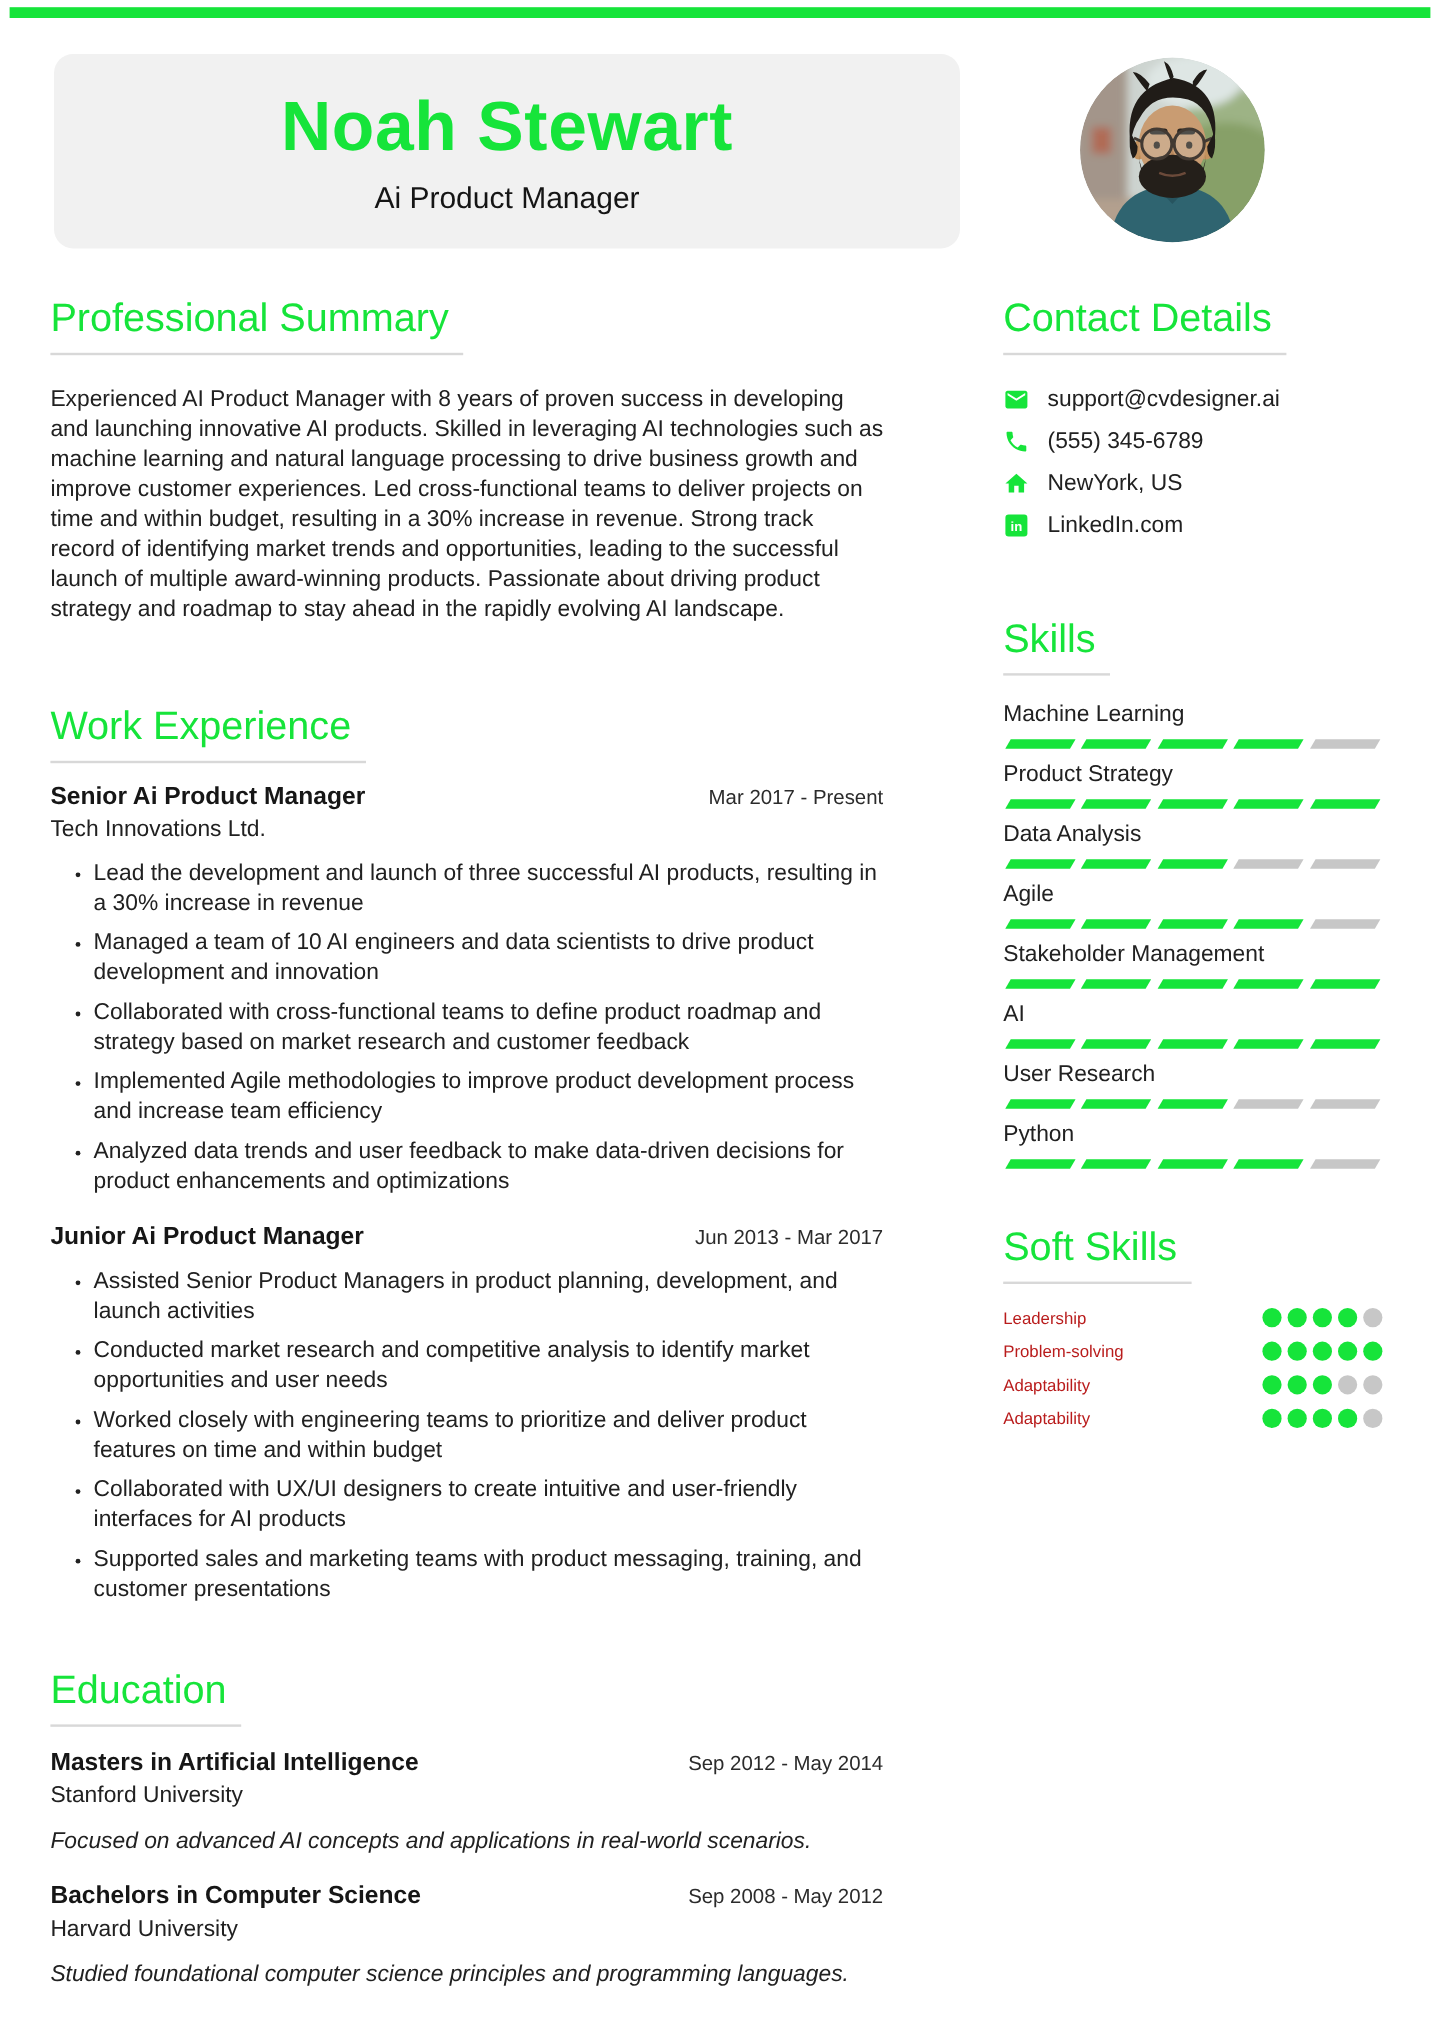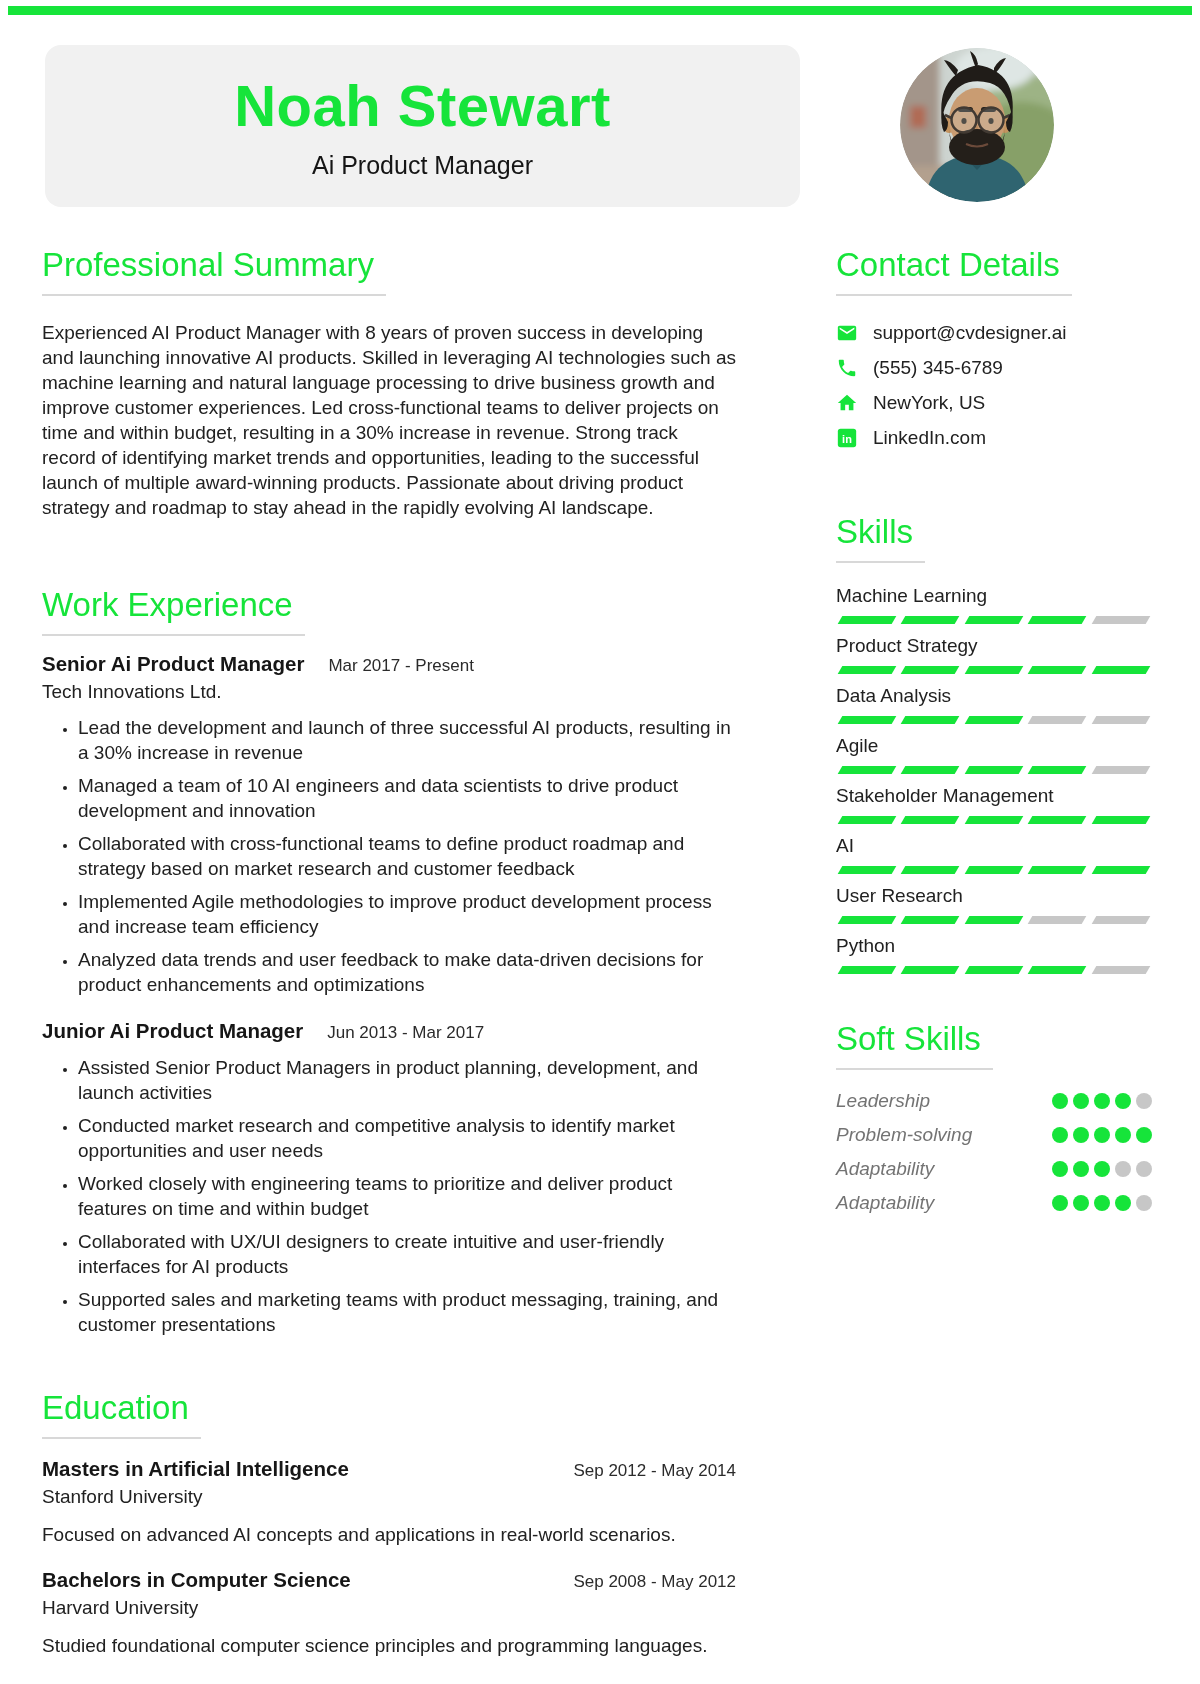--- a/index.html
+++ b/index.html
@@ -28,52 +28,52 @@
   h2.section {
     color:var(--accent); font-size:33px; font-weight:normal; margin:0;
     width:fit-content; padding:0 12px 10px 0; border-bottom:2px solid var(--underline);
   }
 
   
   .summary h2 { margin-top:36px; }
   .summary-text { margin:24px 0 0 0; font-size:19px; line-height:25px; color:#212121; }
 
   .work h2 { margin-top:66px; }
-  .job-head { display:flex; justify-content:flex-start; align-items:baseline; margin-top:16px;gap:24px; }
+  .job-head { display:flex; justify-content:space-between; align-items:baseline; margin-top:16px; }
   .job-title { font-size:20.5px; font-weight:bold; color:#161616; }
   .job-dates { font-size:17px; color:#2b2b2b; }
   .job-company { font-size:19px; margin-top:5px; color:#212121; }
   ul.bullets { margin:12px 0 0 0; padding-left:36px; }
   ul.bullets li { font-size:19px; line-height:25px; margin-bottom:8px; }
   ul.bullets li::marker { font-size:0.75em; }
   .job + .job .job-head { margin-top:22px; }
 
   .education h2 { margin-top:52px; }
   .degree-head { display:flex; justify-content:space-between; align-items:baseline; margin-top:18px; }
-  .degree-desc { margin:16px 0 0 0; font-size:19px; color:#212121; }
+  .degree-desc { margin:16px 0 0 0; font-size:19px; color:#212121;font-style:italic; }
   .degree + .degree .degree-head { margin-top:22px; }
 
   
   .contact h2 { margin-top:36px; }
   .contact-list { margin-top:26px; }
   .contact-item { display:flex; align-items:center; gap:15px; margin-bottom:13px; font-size:19px; color:#212121; }
   .contact-item .cicon { width:22px; height:22px; flex:0 0 22px; display:inline-flex; }
 
   .skills h2 { margin-top:64px; }
   .skills-list { margin-top:22px; }
   .skill { margin-bottom:11px; }
   .skill-name { font-size:19px; color:#212121; margin-bottom:9px; }
   .meter-bar { display:flex; gap:9px; height:8px; padding:0 4px; }
   .meter-bar .seg { flex:1; background:var(--muted); transform:skewX(-30deg); }
   .meter-bar .seg.on { background:var(--accent); }
 
   .soft h2 { margin-top:46px; }
   .soft-list { margin-top:20px; }
   .soft-row { display:flex; justify-content:space-between; align-items:center; margin-bottom:12px; }
-  .soft-name { font-size:19px; color:#737373;font-style:italic; }
+  .soft-name { font-size:14px; color:#b91c1c; }
   .meter-dots { display:flex; gap:5px; }
   .meter-dots .seg { width:16px; height:16px; border-radius:50%; background:var(--muted); }
   .meter-dots .seg.on { background:var(--accent); }
 
   .langs h2 { margin-top:58px; }
   .pills { display:flex; gap:11px; margin-top:26px; }
   .pill { background:var(--pill); color:#ffffff; font-size:19px; padding:8px 17px; border-radius:10px; }
 </style>
 </head>
 <body>

